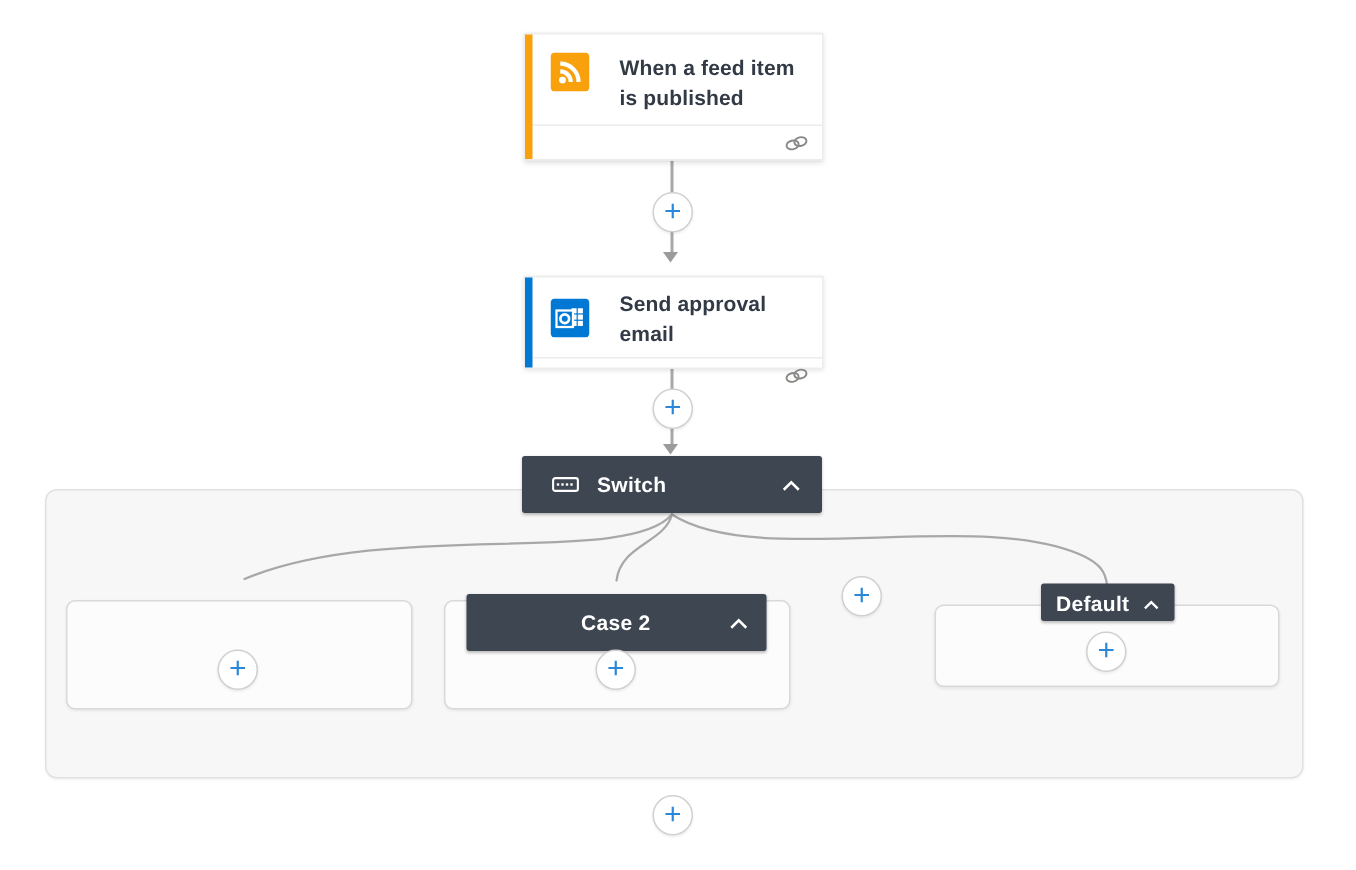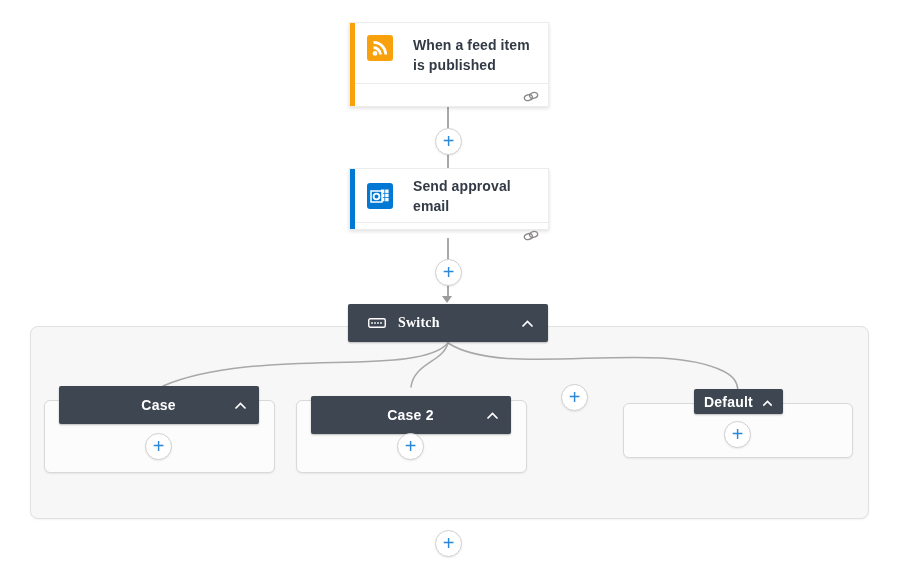--- a/index.html
+++ b/index.html
@@ -43,21 +43,21 @@
     position:absolute;left:30px;top:326px;width:839px;height:193px;background:#f7f7f7;
     border:1px solid #e1e1e1;border-radius:8px;box-sizing:border-box;z-index:1;
     box-shadow:0 1px 2px rgba(0,0,0,.05);
   }
   .dark-header{
     position:absolute;background:#3e4652;color:#ffffff;border-radius:2px;z-index:5;
     display:flex;align-items:center;box-sizing:border-box;cursor:pointer;
     box-shadow:0 1px 2px rgba(0,0,0,.25);font-size:14px;font-weight:bold;letter-spacing:.2px;
   }
   .switch-header{left:348px;top:304px;width:200px;height:38px;padding:0 14px 0 20px;}
-  .switch-header .hdr-label{margin-left:12px;flex:1;text-align:left;font-family:Liberation Serif, serif;}
+  .switch-header .hdr-label{margin-left:12px;flex:1;text-align:left;}
   .case-header{height:38px;width:200px;padding:0 12px;}
   .case-header .hdr-label{flex:1;text-align:center;padding-left:12px;}
   .default-header{left:694px;top:389px;width:89px;height:25px;padding:0 9px;justify-content:center;gap:9px;}
   .chev{display:block;flex:0 0 auto;}
   .case-box{
     position:absolute;width:231px;height:73px;background:#fcfcfc;border:1px solid #d9d9d9;
     border-radius:6px;box-sizing:border-box;z-index:2;box-shadow:0 1px 2px rgba(0,0,0,.07);
   }
 </style>
 </head>
@@ -104,21 +104,21 @@
             <ellipse cx="5.4" cy="7.6" rx="4.1" ry="2.9" transform="rotate(-14 5.4 7.6)"></ellipse>
             <ellipse cx="10.6" cy="5.4" rx="4.1" ry="2.9" transform="rotate(-14 10.6 5.4)"></ellipse>
           </g>
         </svg>
       </span>
     </div>
   </div>
 
   <button class="plus" style="left:435px;top:128px;">+</button>
 
-  <div class="card" style="left:349px;top:168px;height:62px;">
+  <div class="card" style="left:349px;top:184px;height:62px;">
     <div class="accent" style="background:#0078D4;"></div>
     <div class="card-body" style="padding-top:7px;padding-bottom:6px;">
       <span class="op-icon">
         <svg width="26" height="26" viewBox="0 0 26 26">
           <rect x="0" y="0" width="26" height="26" rx="3" fill="#0078D4"></rect>
           <g fill="#ffffff">
             <rect x="14" y="6.5" width="3.4" height="3.4"></rect>
               <rect x="18.2" y="6.5" width="3.4" height="3.4"></rect>
             <rect x="14" y="10.7" width="3.4" height="3.4"></rect>
               <rect x="18.2" y="10.7" width="3.4" height="3.4"></rect>
@@ -158,28 +158,20 @@
       </svg>
     </span>
     <span class="hdr-label">Switch</span>
     <span class="chev">
       <svg width="13" height="8" viewBox="0 0 13 8">
           <polyline points="1.5,6.5 6.5,1.5 11.5,6.5" fill="none" stroke="#ffffff" stroke-width="1.7"></polyline>
         </svg>
     </span>
   </div>
 
-  <div class="dark-header case-header" style="left:59px;top:386px;">
-    <span class="hdr-label">Case</span>
-    <span class="chev">
-      <svg width="13" height="8" viewBox="0 0 13 8">
-          <polyline points="1.5,6.5 6.5,1.5 11.5,6.5" fill="none" stroke="#ffffff" stroke-width="1.7"></polyline>
-        </svg>
-    </span>
-  </div>
   <button class="plus" style="left:145px;top:433px;">+</button>
 
   <div class="dark-header case-header" style="left:311px;top:386px;margin-top:10px;">
     <span class="hdr-label">Case 2</span>
     <span class="chev">
       <svg width="13" height="8" viewBox="0 0 13 8">
           <polyline points="1.5,6.5 6.5,1.5 11.5,6.5" fill="none" stroke="#ffffff" stroke-width="1.7"></polyline>
         </svg>
     </span>
   </div>

